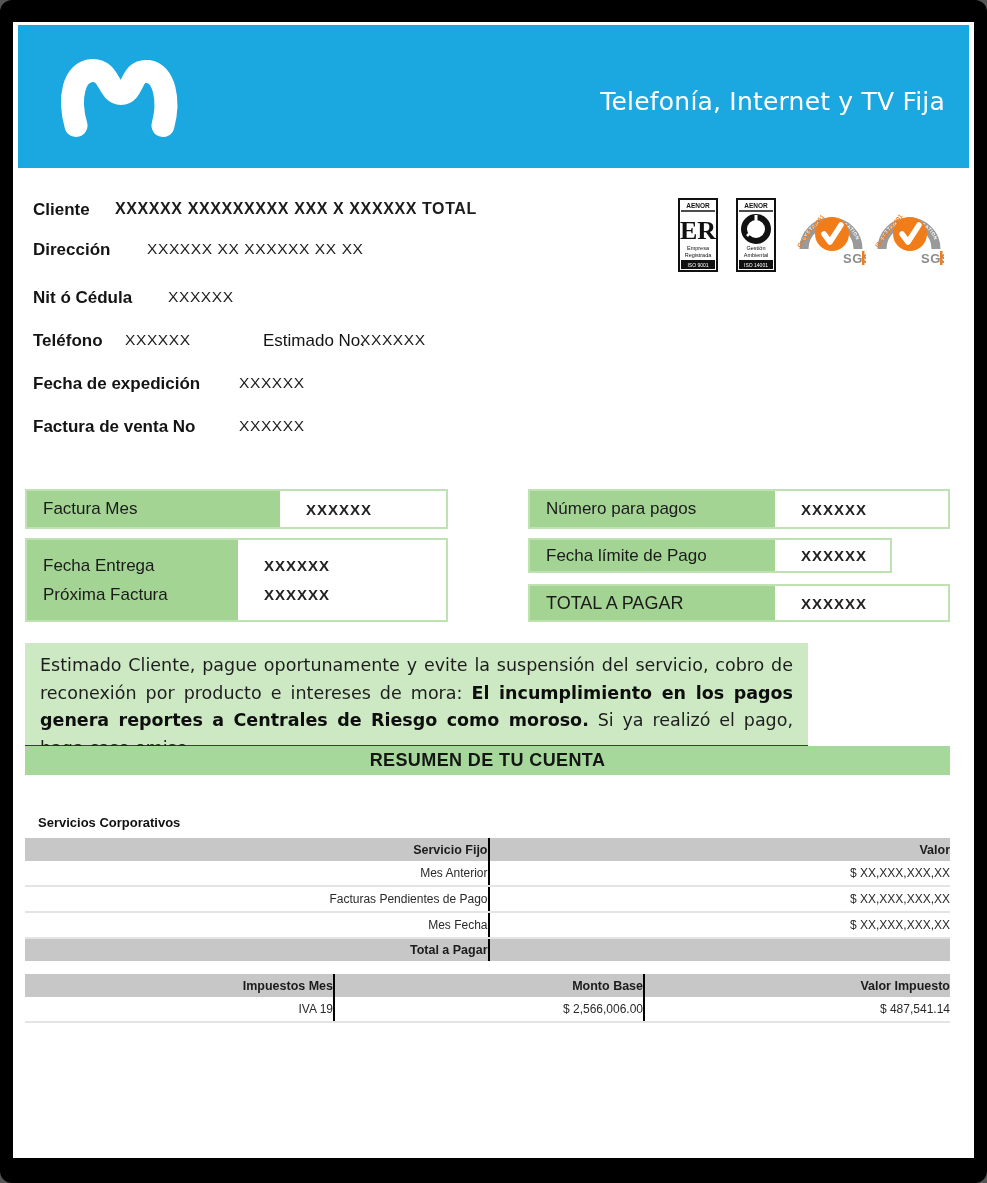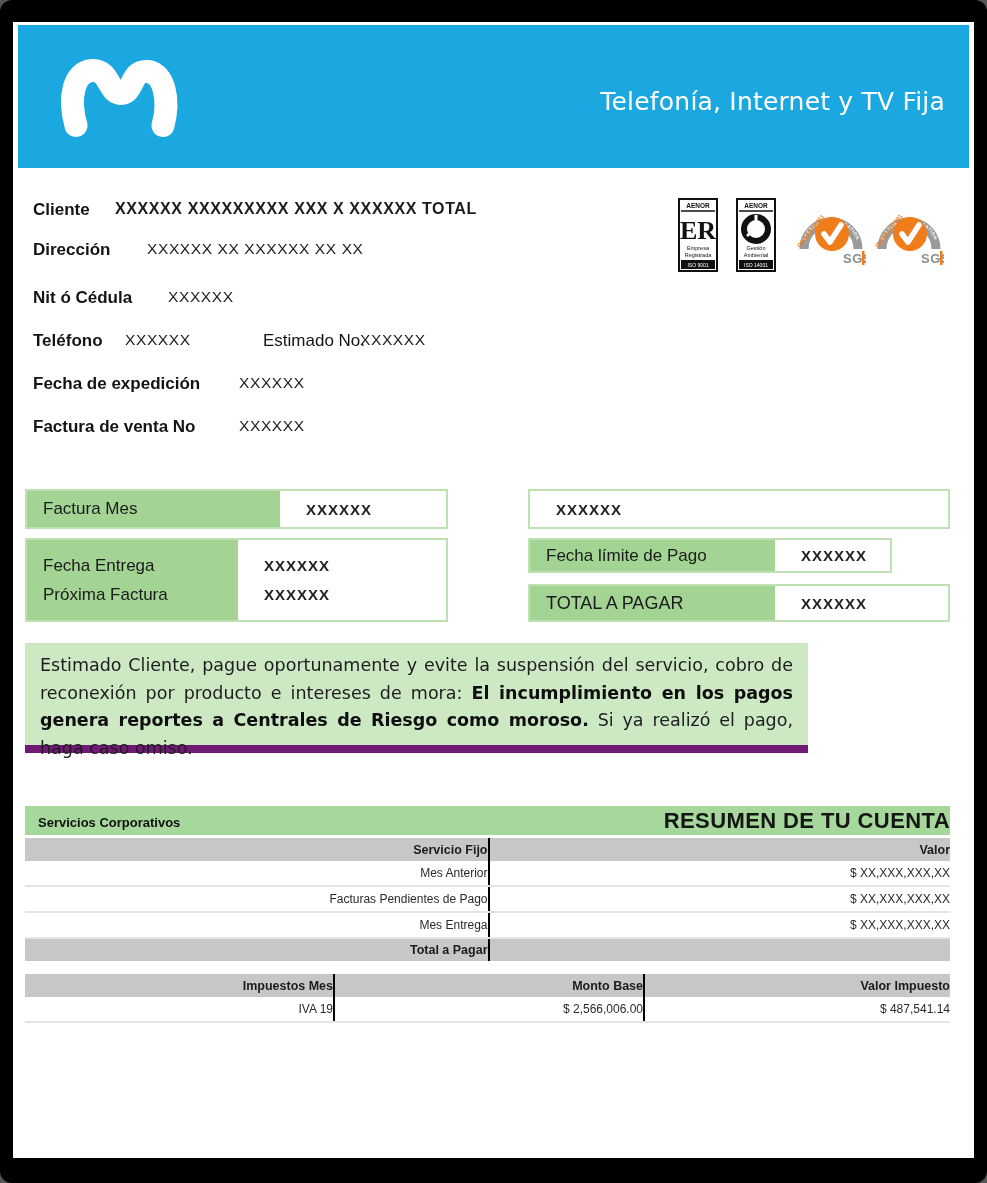--- a/index.html
+++ b/index.html
@@ -34,22 +34,22 @@
   .gval .ln{line-height:29px;}
 
   
   .notice{position:absolute;left:12px;top:621px;width:783px;height:110px;background:#CDE9C4;
           border-bottom:8px solid #701a75;padding:9px 15px;box-sizing:border-box;
           font-size:17.5px;line-height:27.5px;color:#1d1d1d;text-align:justify;
           font-family:"DejaVu Sans",sans-serif;}
   .notice b{color:#0e0e0e;}
 
   
-  .resumen{position:absolute;left:12px;top:784px;width:925px;height:29px;background:#A6D89B;
-           text-align:right;line-height:29px;font-weight:bold;font-size:22px;color:#151515;
+  .resumen{position:absolute;left:12px;top:724px;width:925px;height:29px;background:#A6D89B;
+           text-align:center;line-height:29px;font-weight:bold;font-size:18px;color:#151515;
            letter-spacing:0.4px;}
   .secl{position:absolute;left:25px;top:793px;font-weight:bold;font-size:13px;color:#111;}
 
   
   .tbl{position:absolute;left:12px;width:925px;border-collapse:collapse;table-layout:fixed;}
   .tbl td{padding:0;font-size:12px;color:#2a2a2a;text-align:right;}
   .tbl .hd td{background:#C7C7C7;font-weight:bold;font-size:12.5px;color:#1c1c1c;height:23px;}
   .tbl .bd td{background:#fff;height:24px;border-bottom:2px solid #E4E4E4;}
   .tbl .ft td{background:#C7C7C7;font-weight:bold;font-size:12.5px;color:#1c1c1c;height:22px;}
   .tbl td.vdiv{border-left:2px solid #000000;margin-top:26px;}
@@ -154,20 +154,21 @@
         <div class="ln">Fecha Entrega</div>
         <div class="ln">Próxima Factura</div>
       </div>
       <div class="gval">
         <div class="ln">XXXXXX</div>
         <div class="ln">XXXXXX</div>
       </div>
     </div>
 
     <div class="gbox" style="left:515px;top:467px;width:422px;height:40px">
+      <div class="glabel" style="width:245px">Número para pagos</div>
       <div class="gval">XXXXXX</div>
     </div>
     <div class="gbox" style="left:515px;top:516px;width:364px;height:35px">
       <div class="glabel" style="width:245px">Fecha límite de Pago</div>
       <div class="gval">XXXXXX</div>
     </div>
     <div class="gbox" style="left:515px;top:562px;width:422px;height:38px">
       <div class="glabel" style="width:245px;font-size:18px">TOTAL A PAGAR</div>
       <div class="gval">XXXXXX</div>
     </div>
@@ -187,21 +188,21 @@
       </tr>
       <tr class="bd">
         <td class="shiftc">Mes Anterior</td>
         <td class="vdiv">$ XX,XXX,XXX,XX</td>
       </tr>
       <tr class="bd">
         <td class="shiftc">Facturas Pendientes de Pago</td>
         <td class="vdiv">$ XX,XXX,XXX,XX</td>
       </tr>
       <tr class="bd">
-        <td class="shiftc">Mes Entrega</td>
+        <td class="shiftc">Mes Fecha</td>
         <td class="vdiv">$ XX,XXX,XXX,XX</td>
       </tr>
       <tr class="ft">
         <td class="shiftc">Total a Pagar</td>
         <td class="vdiv"></td>
       </tr>
     </tbody>
       </table>
 
     <table class="tbl" style="top:952px">

